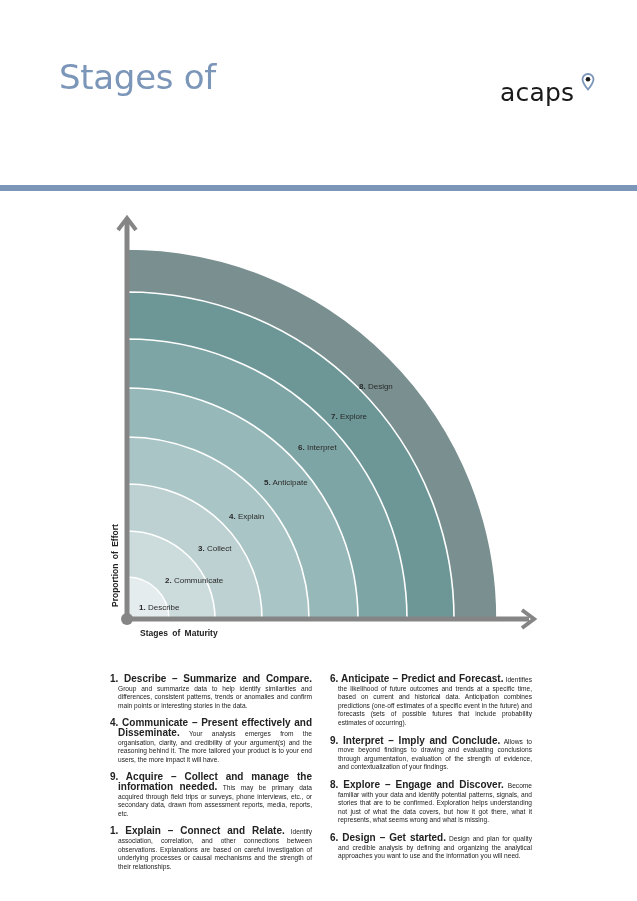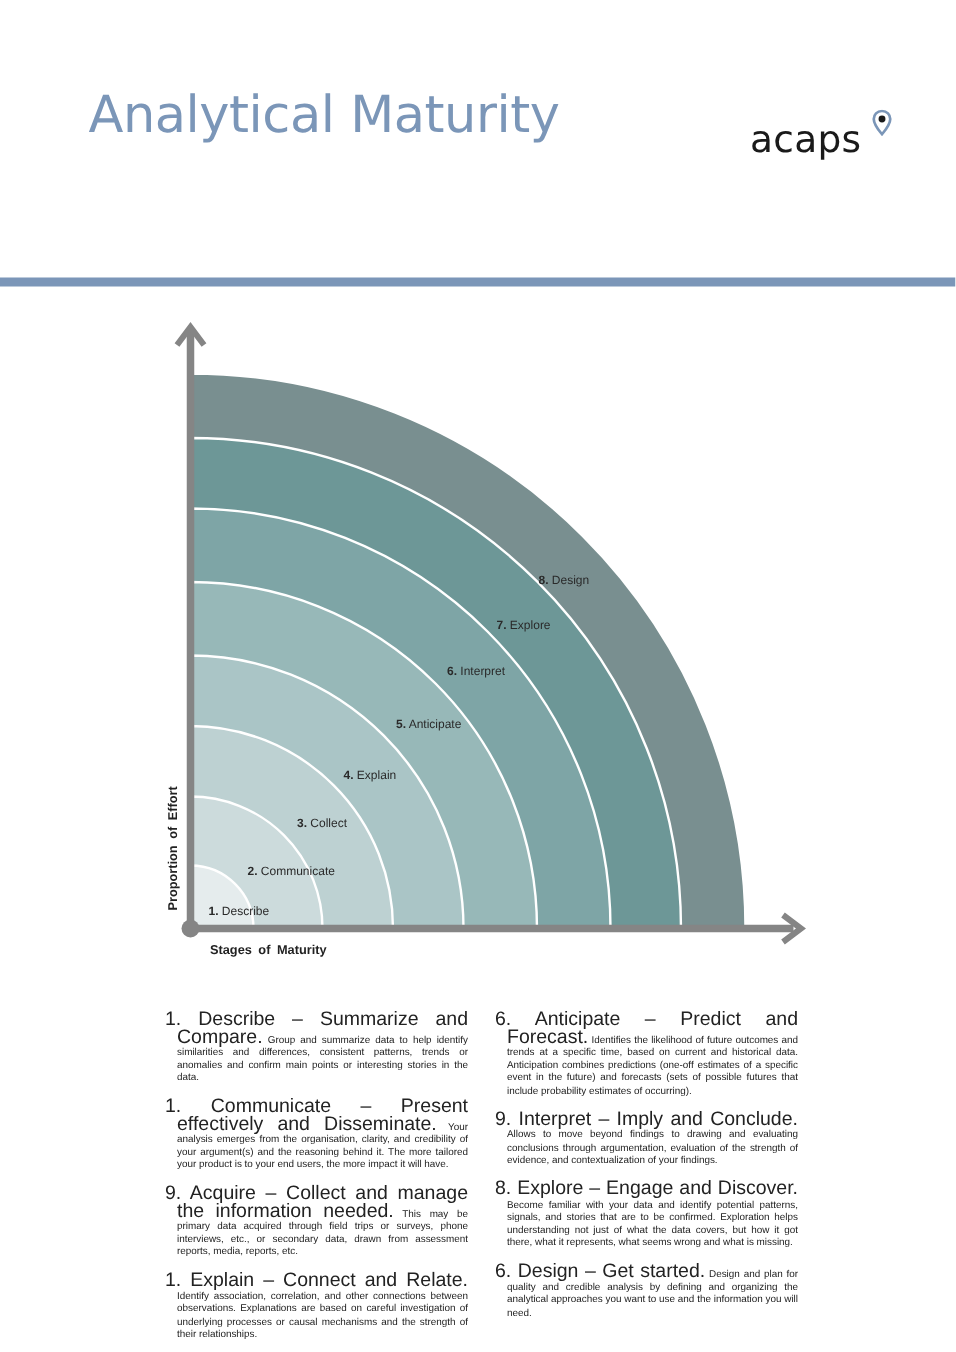--- a/index.html
+++ b/index.html
@@ -9,29 +9,29 @@
   .logo { position: absolute; left: 500px; top: 78px; }
   .logo-text { font-family: "DejaVu Sans", sans-serif; font-size: 25px; color: #1a1a1a; letter-spacing: 0.2px; }
   .logo-pin { position: absolute; left: 81px; top: -5px; }
   .divider { position: absolute; left: 0; top: 185px; width: 637px; height: 6px; }
   .diagram { position: absolute; left: 0; top: 0; }
   .ring-label { font-family: "Liberation Sans", sans-serif; font-size: 8px; fill: #2a2a2a; }
   .ring-label .num { font-weight: bold; }
   .axis-label { font-family: "Liberation Sans", sans-serif; font-size: 8.5px; font-weight: bold; fill: #222; }
   .desc { position: absolute; font-family: "Liberation Sans", sans-serif; font-size: 6.6px; line-height: 8.6px; color: #222; text-align: justify; }
   .desc p { margin: 0 0 9px 0; padding-left: 8px; text-indent: -8px; }
-  .desc .head { font-weight: normal; font-size: 13px; }
+  .desc .head { font-weight: bold; font-size: 10px; }
   .col-left { left: 110px; top: 675px; width: 202px; }
   .col-right { left: 330px; top: 675px; width: 202px; }
 </style>
 </head>
 <body>
 
 <div class="title">
-  <div>Analytical Maturity</div>
+  <div>Stages of</div>
 </div>
 
 <div class="logo">
   <span class="logo-text">acaps</span>
   <svg class="logo-pin" width="14" height="18" viewBox="0 0 14 18">
     <path d="M7 1 C3.7 1 1.5 3.4 1.5 6.3 C1.5 10 7 16.5 7 16.5 C7 16.5 12.5 10 12.5 6.3 C12.5 3.4 10.3 1 7 1 Z" fill="none" stroke="#7b96b8" stroke-width="1.8"></path>
     <circle cx="7" cy="6.3" r="2.3" fill="#1a1a1a"></circle>
   </svg>
 </div>
 
@@ -68,21 +68,21 @@
     <text class="ring-label" x="331" y="419"><tspan class="num">7.</tspan> <tspan>Explore</tspan></text>
     <text class="ring-label" x="359" y="389"><tspan class="num">8.</tspan> <tspan>Design</tspan></text>
   </g>
 
   <text class="axis-label" x="140" y="636" style="word-spacing:2px;">Stages of Maturity</text>
   <text class="axis-label" x="0" y="0" transform="translate(118,607) rotate(-90)" style="word-spacing:2px;">Proportion of Effort</text>
 </svg>
 
 <div class="desc col-left">
   <p><span class="head">1. Describe – Summarize and Compare.</span><span> Group and summarize data to help identify similarities and differences, consistent patterns, trends or anomalies and confirm main points or interesting stories in the data.</span></p>
-  <p><span class="head">1. Communicate – Present effectively and Disseminate.</span><span> Your analysis emerges from the organisation, clarity, and credibility of your argument(s) and the reasoning behind it. The more tailored your product is to your end users, the more impact it will have.</span></p>
+  <p><span class="head">4. Communicate – Present effectively and Disseminate.</span><span> Your analysis emerges from the organisation, clarity, and credibility of your argument(s) and the reasoning behind it. The more tailored your product is to your end users, the more impact it will have.</span></p>
   <p><span class="head">9. Acquire – Collect and manage the information needed.</span><span> This may be primary data acquired through field trips or surveys, phone interviews, etc., or secondary data, drawn from assessment reports, media, reports, etc.</span></p>
   <p><span class="head">1. Explain – Connect and Relate.</span><span> Identify association, correlation, and other connections between observations. Explanations are based on careful investigation of underlying processes or causal mechanisms and the strength of their relationships.</span></p>
 </div>
 
 <div class="desc col-right">
   <p><span class="head">6. Anticipate – Predict and Forecast.</span><span> Identifies the likelihood of future outcomes and trends at a specific time, based on current and historical data. Anticipation combines predictions (one-off estimates of a specific event in the future) and forecasts (sets of possible futures that include probability estimates of occurring).</span></p>
   <p><span class="head">9. Interpret – Imply and Conclude.</span><span> Allows to move beyond findings to drawing and evaluating conclusions through argumentation, evaluation of the strength of evidence, and contextualization of your findings.</span></p>
   <p><span class="head">8. Explore – Engage and Discover.</span><span> Become familiar with your data and identify potential patterns, signals, and stories that are to be confirmed. Exploration helps understanding not just of what the data covers, but how it got there, what it represents, what seems wrong and what is missing.</span></p>
   <p><span class="head">6. Design – Get started.</span><span> Design and plan for quality and credible analysis by defining and organizing the analytical approaches you want to use and the information you will need.</span></p>
 </div>

